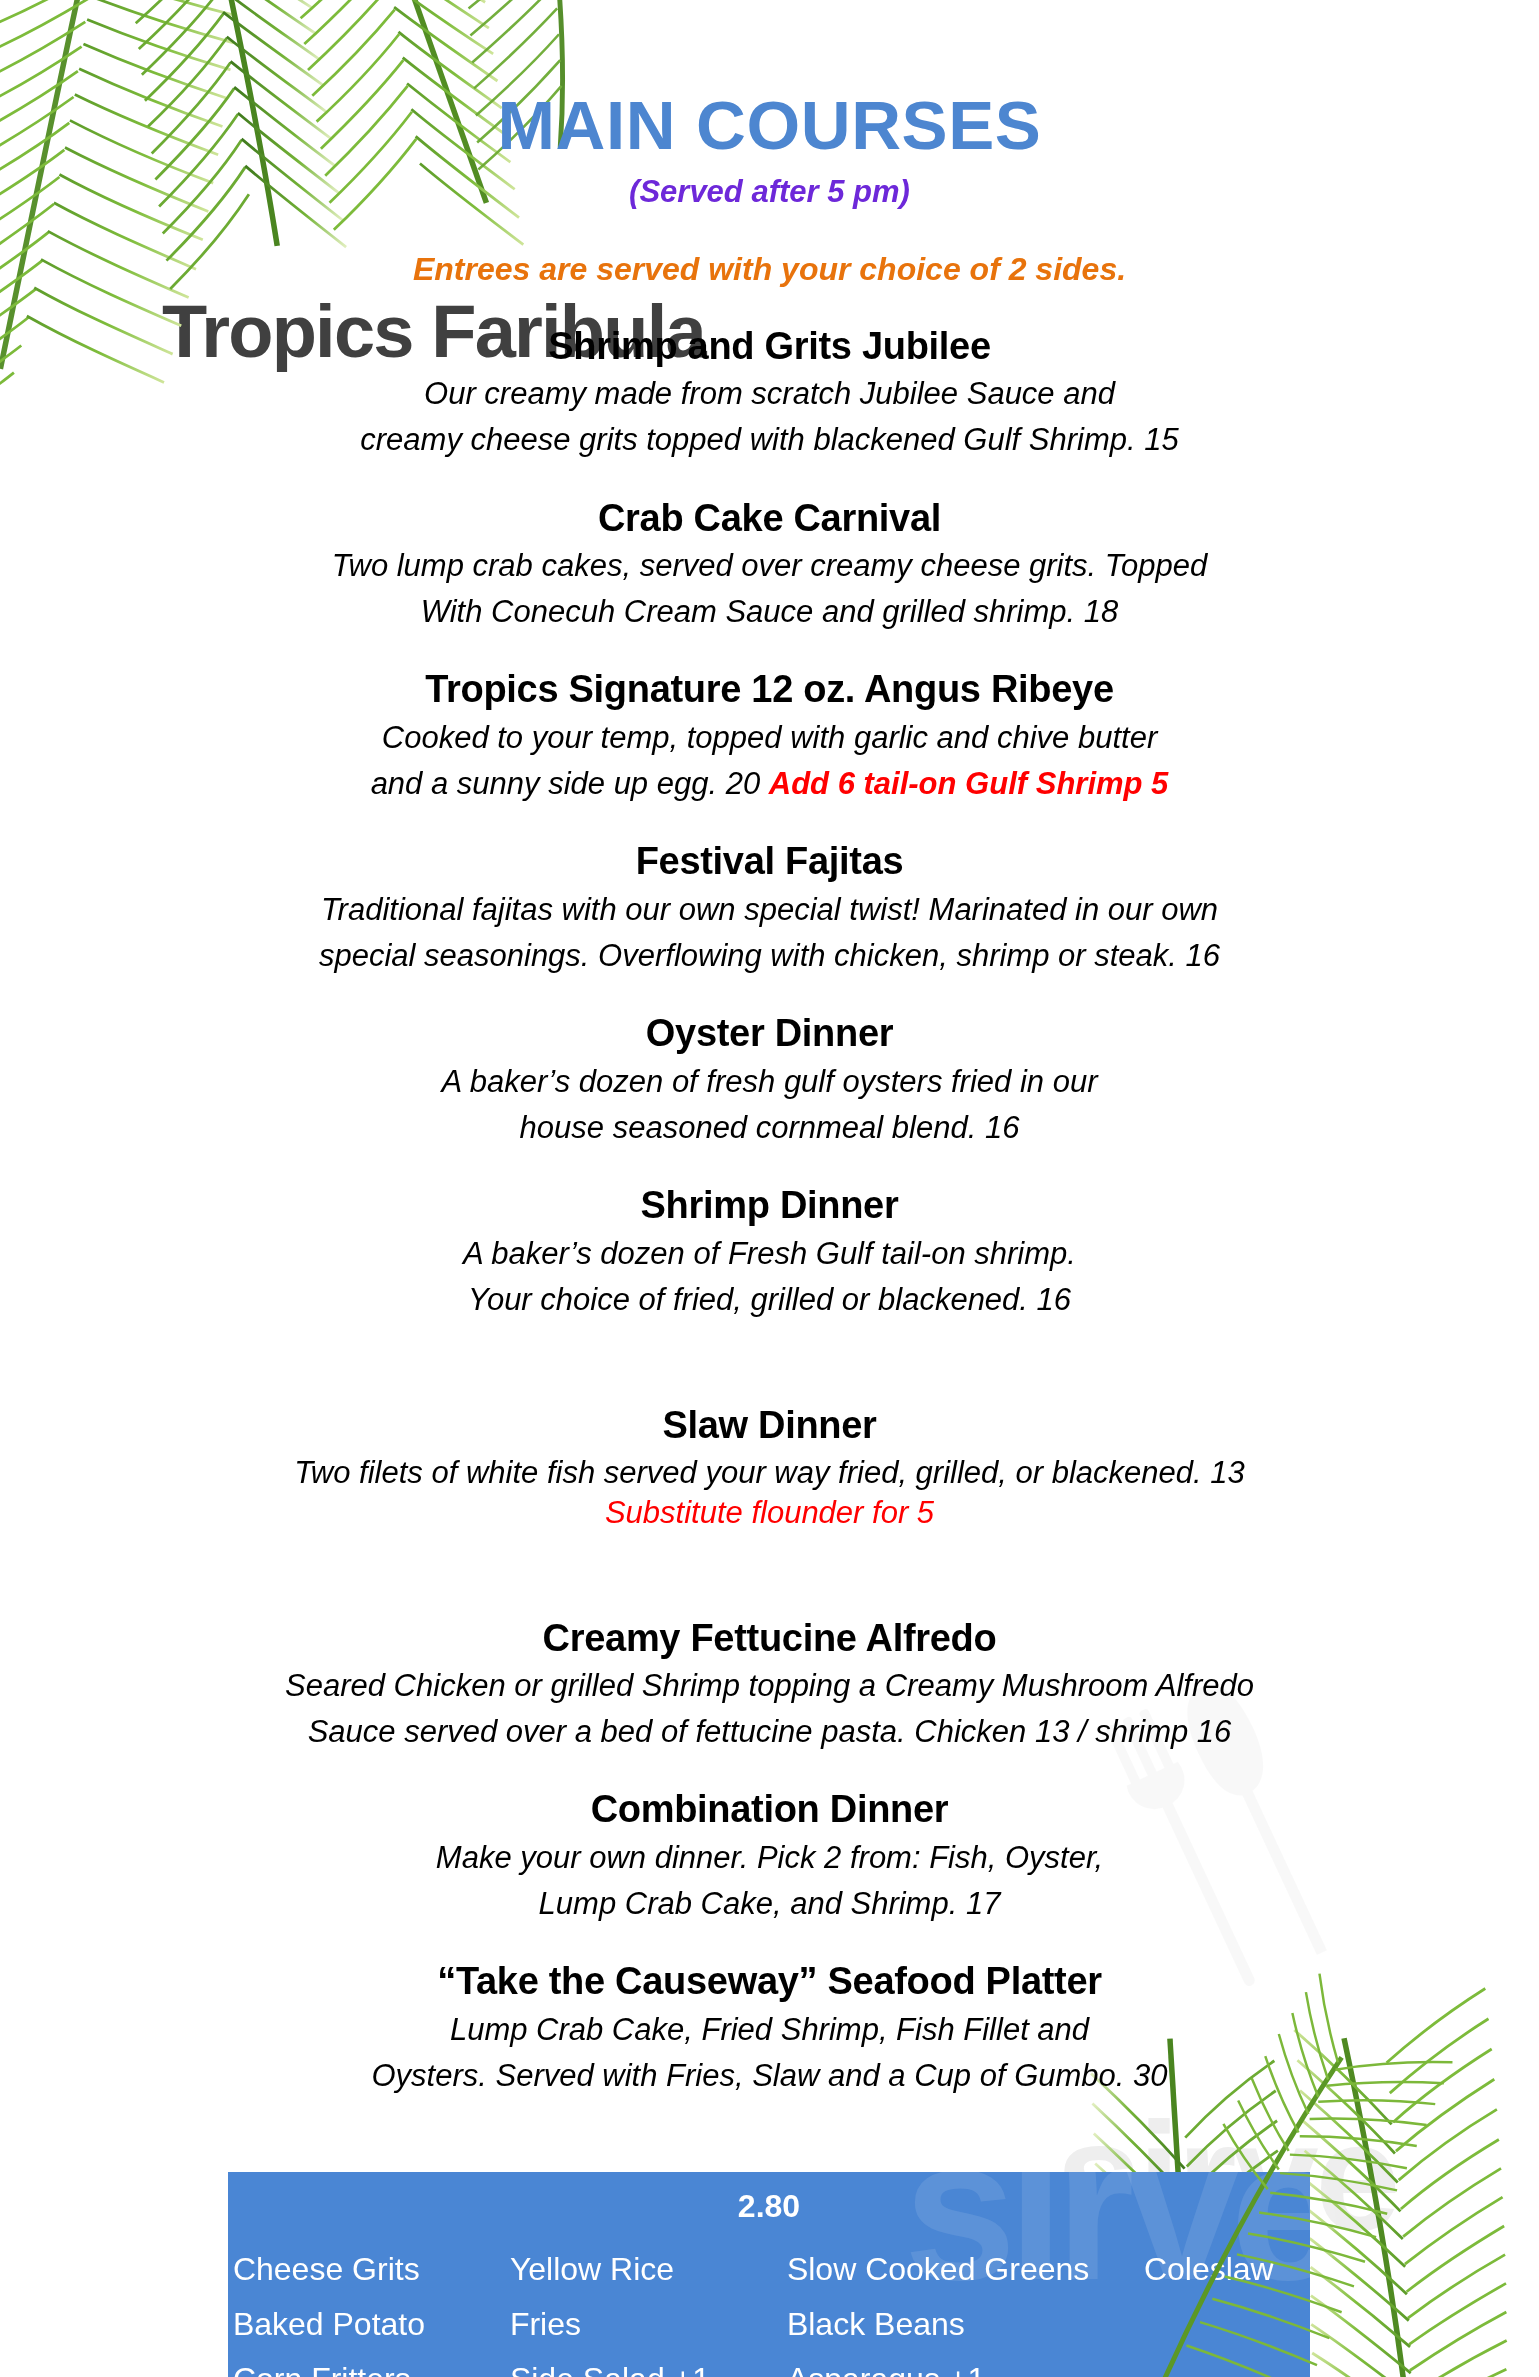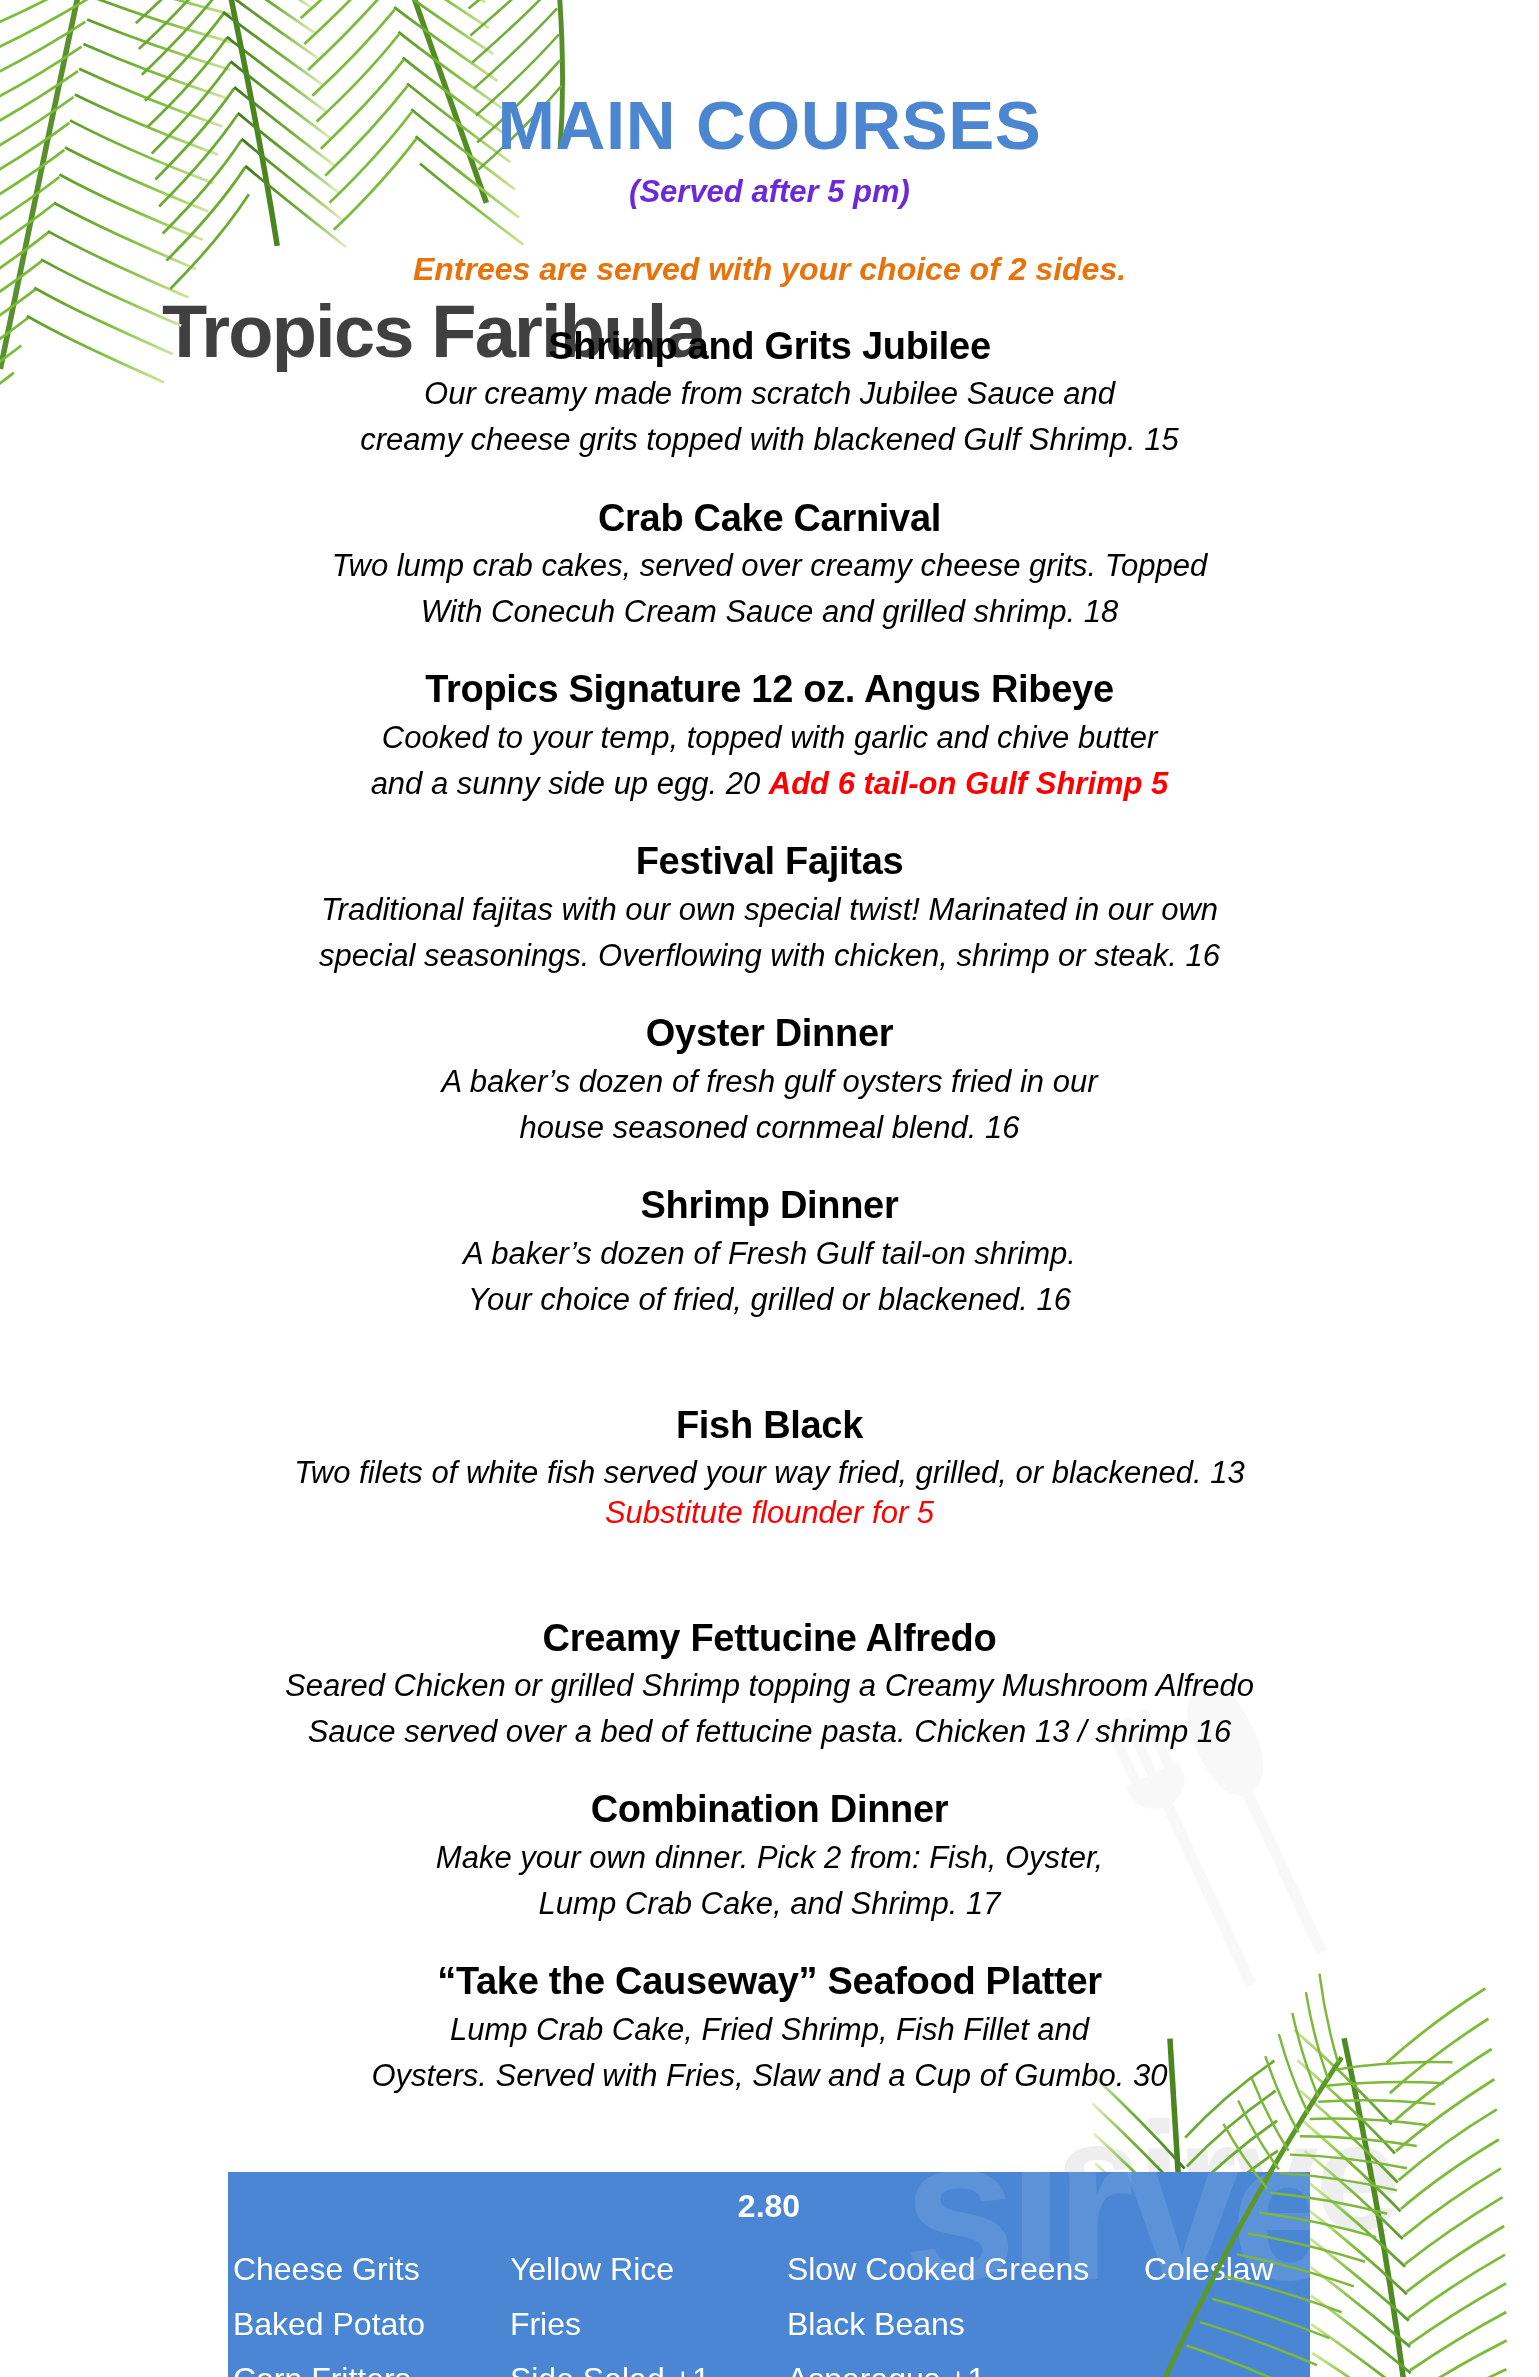--- a/index.html
+++ b/index.html
@@ -388,21 +388,21 @@
         <div class="item-desc">house seasoned cornmeal blend. 16</div>
       </li>
 
       <li class="menu-item">
         <div class="item-name">Shrimp Dinner</div>
         <div class="item-desc">A baker’s dozen of Fresh Gulf tail-on shrimp.</div>
         <div class="item-desc">Your choice of fried, grilled or blackened.   16</div>
       </li>
 
       <li class="menu-item gap-large">
-        <div class="item-name">Fish Black</div>
+        <div class="item-name">Slaw Dinner</div>
         <div class="item-desc">Two filets of white fish served your way fried, grilled, or blackened.   13</div>
         <div class="item-subnote-red">Substitute flounder for 5</div>
       </li>
 
 
       <li class="menu-item gap-large">
         <div class="item-name">Creamy Fettucine Alfredo</div>
         <div class="item-desc">Seared Chicken or grilled Shrimp topping a Creamy Mushroom Alfredo</div>
         <div class="item-desc">Sauce served over a bed of fettucine pasta.   Chicken 13 / shrimp 16</div>
       </li>

